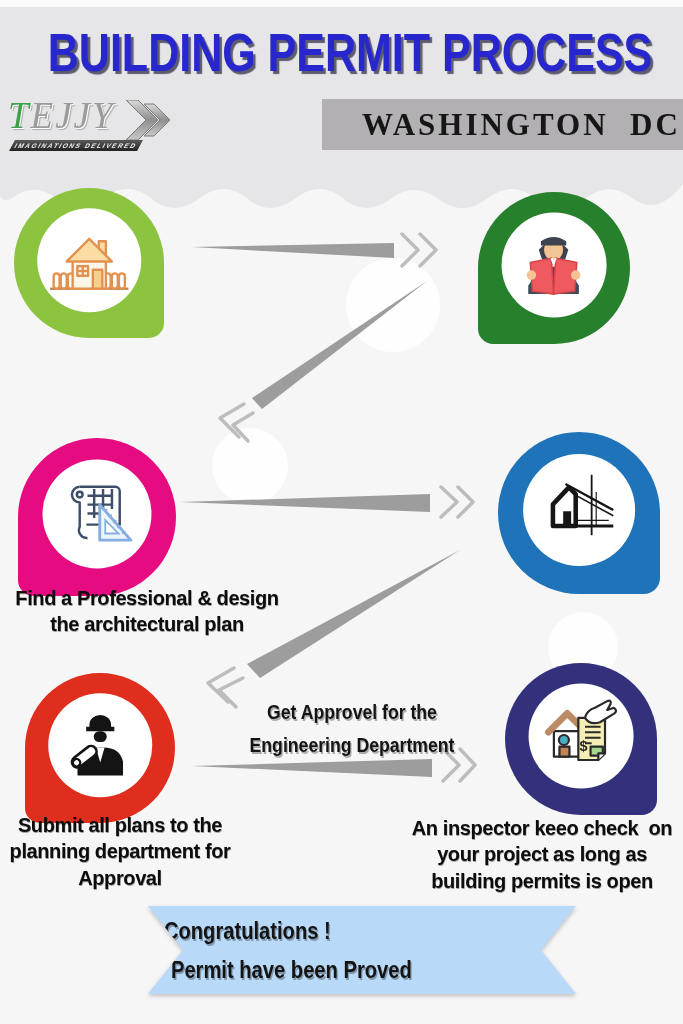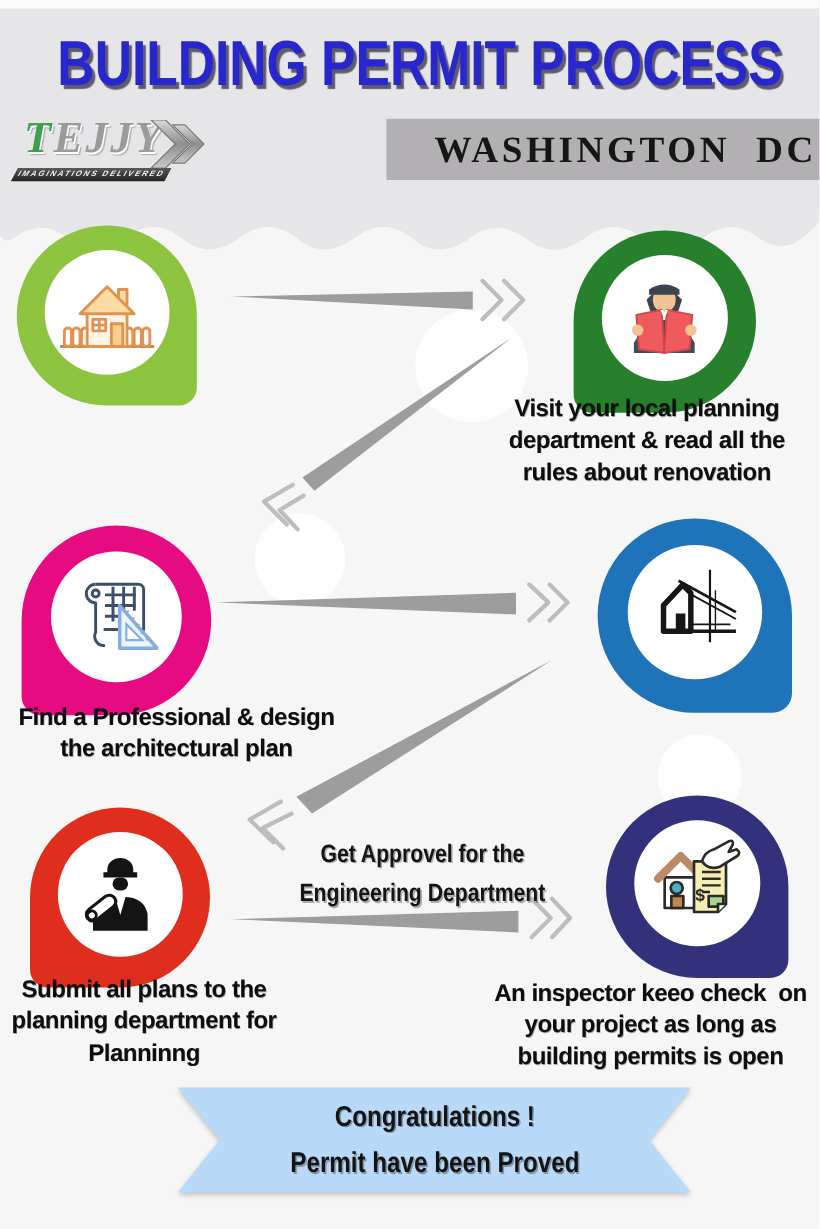--- a/index.html
+++ b/index.html
@@ -13,24 +13,23 @@
   .wave{position:absolute;left:0;top:168px;width:683px;height:52px;}
   .page-title{
     position:absolute;left:0;top:22px;width:683px;text-align:center;
     font-size:50px;font-weight:900;color:#2727cd;letter-spacing:0px;
     transform:scale(0.86,1.06);transform-origin:center top;
     text-shadow:3px 3px 1px rgba(45,45,70,0.75);
     white-space:nowrap;
   }
   .logo{position:absolute;left:8px;top:96px;width:170px;height:66px;}
   .logo-name{
-    display:block;font-family:"Liberation Serif",serif;font-weight:bold;font-style:italic;
+    display:block;font-family:"Liberation Serif",serif;font-weight:normal;font-style:italic;
     font-size:37px;line-height:40px;color:#9b9b9b;letter-spacing:2px;
     text-shadow:1px 1px 0 #ffffff,2px 2px 1px rgba(0,0,0,0.25);
-    margin-left:12px;
   }
   .logo-name::first-letter{color:#3fa04b;}
   .logo-chevron{position:absolute;left:116px;top:4px;}
   .logo-tagline{
     position:absolute;left:4px;top:44px;width:128px;height:11px;
     background:linear-gradient(180deg,#5a5a5a,#222222);
     transform:skewX(-28deg);
     color:#f2f2f2;font-size:6.5px;font-weight:bold;letter-spacing:1.6px;
     text-align:center;line-height:11px;white-space:nowrap;
   }
@@ -68,21 +67,21 @@
     font-size:21px;line-height:1.55;color:#141414;white-space:pre-wrap;
   }
   
   .arrows{position:absolute;left:0;top:0;width:683px;height:1024px;pointer-events:none;}
   
   .ribbon-wrap{position:absolute;left:148px;top:906px;width:428px;height:88px;
     filter:drop-shadow(0 2px 2px rgba(0,0,0,0.22));}
   .ribbon{
     width:100%;height:100%;background:#b8d9f7;
     clip-path:polygon(0 0,100% 0,calc(100% - 35px) 50%,100% 100%,0 100%,35px 50%);
-    display:flex;flex-direction:column;align-items:center;justify-content:center;gap:8px;
+    display:flex;flex-direction:column;align-items:flex-start;justify-content:center;gap:8px;
   }
   .ribbon-line{font-size:24px;line-height:1.3;color:#141414;}
 </style>
 </head>
 <body>
 
 <div id="canvas">
 
   <div class="header-band"></div>
   <div class="top-strip"></div>
@@ -179,23 +178,20 @@
         <path d="M24 14 q12,-8 24,0 v4 h-24 z" fill="#3d4450"></path>
         <path d="M12 56 q10,-18 24,-18 q14,0 24,18 v8 h-48 z" fill="#434b5a"></path>
         <path d="M14 34 L34 30 L36 64 L16 61 Z" fill="#ee5a5d" stroke="#d24649" stroke-width="1.5"></path>
         <path d="M58 34 L38 30 L36 64 L56 61 Z" fill="#ee5a5d" stroke="#d24649" stroke-width="1.5"></path>
         <path d="M34 30 L36 35 L38 30" stroke="#ffffff" stroke-width="2" fill="none"></path>
         <circle cx="15" cy="46" r="4.5" fill="#f3c493"></circle>
           <circle cx="57" cy="46" r="4.5" fill="#f3c493"></circle>
       </svg>
     </div>
   </div>
-  <div class="caption" style="left:406px;top:328px;width:266px;">Visit your local planning
-department &amp; read all the
-rules about renovation</div>
 
   <div class="bubble" style="left:18px;top:438px;width:158px;height:158px;">
     <div class="shape tail-left" style="background: rgb(230, 11, 128);"></div>
     <div class="inner">
       <svg width="80" height="80" viewBox="0 0 72 72" aria-hidden="true">
         <g stroke="#3e4d68" stroke-width="2.2" fill="none" stroke-linejoin="round">
           <path d="M20 12 h32 a4 4 0 0 1 4 4 v30 h-30" fill="#ffffff"></path>
           <path d="M20 12 a7 7 0 0 0 0 14 v22 a7 7 0 0 0 7 10" fill="#ffffff"></path>
           <circle cx="20" cy="19" r="2.6"></circle>
           <line x1="27" y1="20" x2="50" y2="20"></line>
@@ -250,21 +246,21 @@
         </g>
         <g transform="rotate(-38 22 46)">
           <rect x="8" y="41" width="26" height="10" rx="5" fill="#ffffff" stroke="#141414" stroke-width="2.4"></rect>
           <circle cx="12" cy="46" r="3.4" fill="#ffffff" stroke="#141414" stroke-width="2.2"></circle>
         </g>
       </svg>
     </div>
   </div>
   <div class="caption" style="left:8px;top:812px;width:224px;">Submit all plans to the
 planning department for
-Planninng</div>
+Approval</div>
 
   <div class="bubble" style="left:505px;top:663px;width:152px;height:152px;">
     <div class="shape tail-right" style="background: rgb(52, 49, 124);"></div>
     <div class="inner">
       <svg width="80" height="80" viewBox="0 0 72 72" aria-hidden="true">
         <g stroke="#2a2a2a" stroke-width="2" stroke-linejoin="round">
           <rect x="12" y="32" width="24" height="23" fill="#ffffff"></rect>
           <path d="M7 33 L24 16 L41 33" fill="none" stroke="#bd8a66" stroke-width="6" stroke-linecap="round"></path>
           <circle cx="21" cy="40" r="4.5" fill="#49b0c4"></circle>
           <rect x="17" y="46" width="9" height="9" fill="#c08552"></rect>

